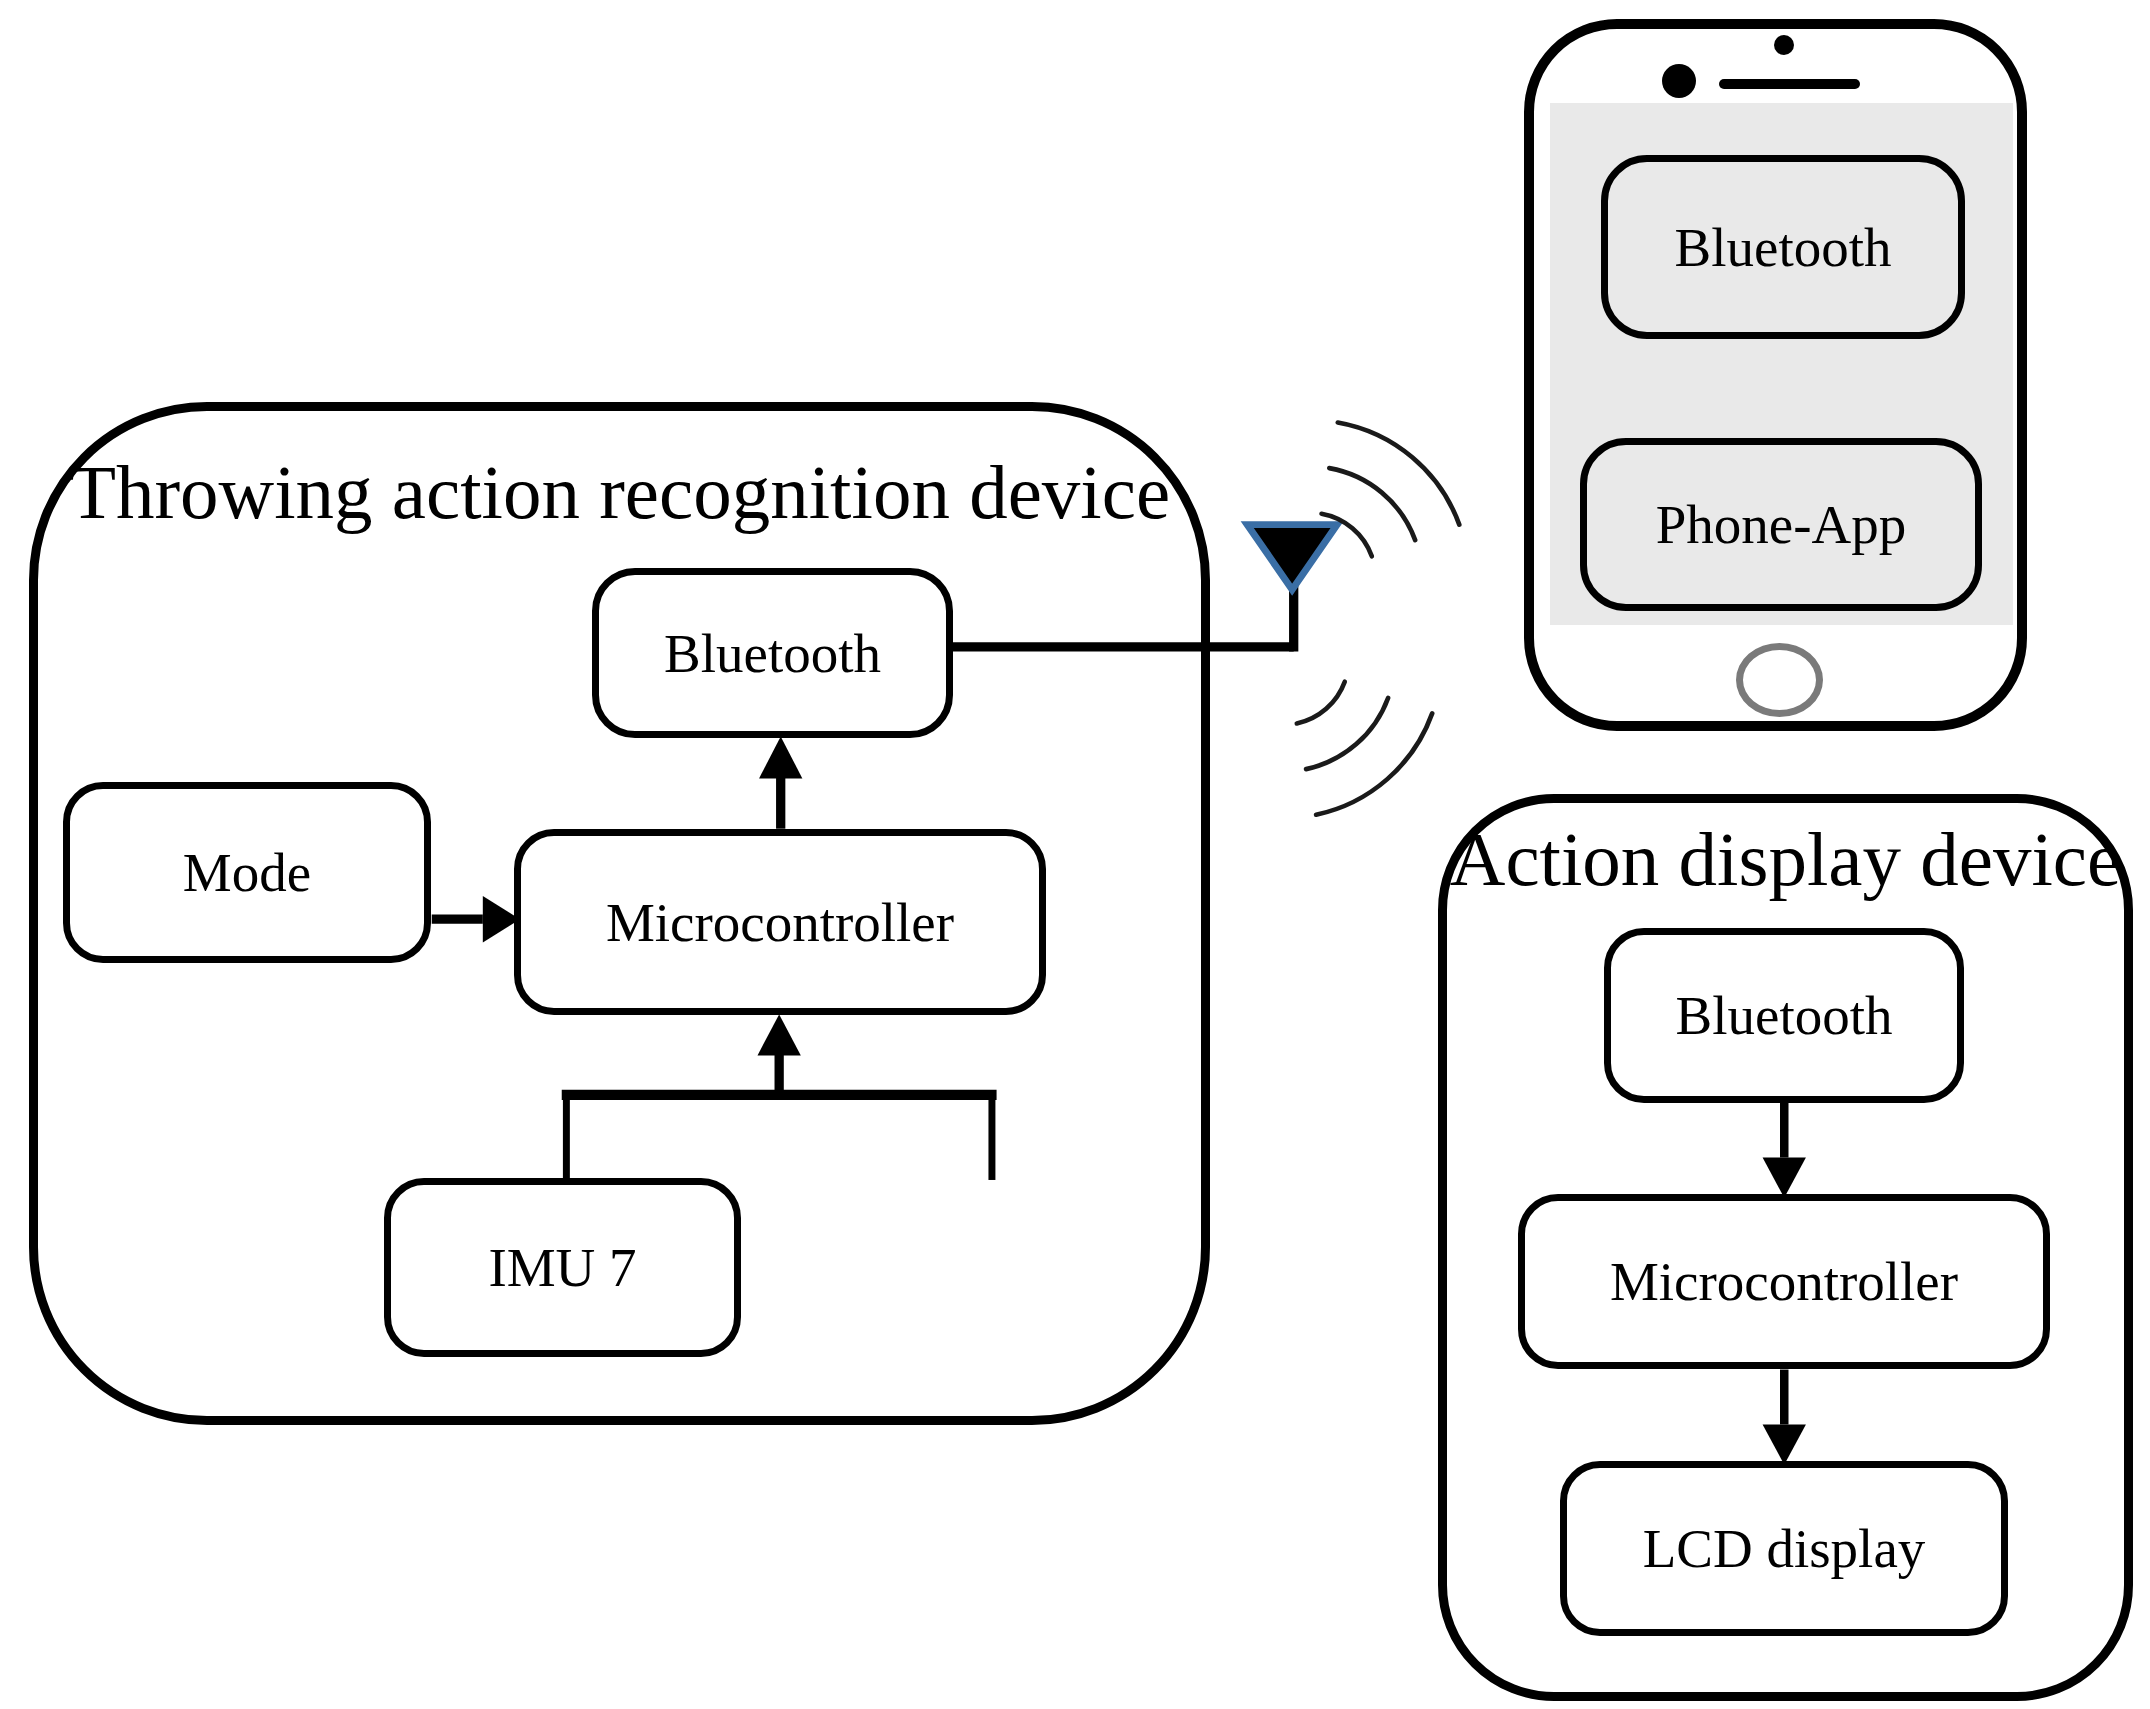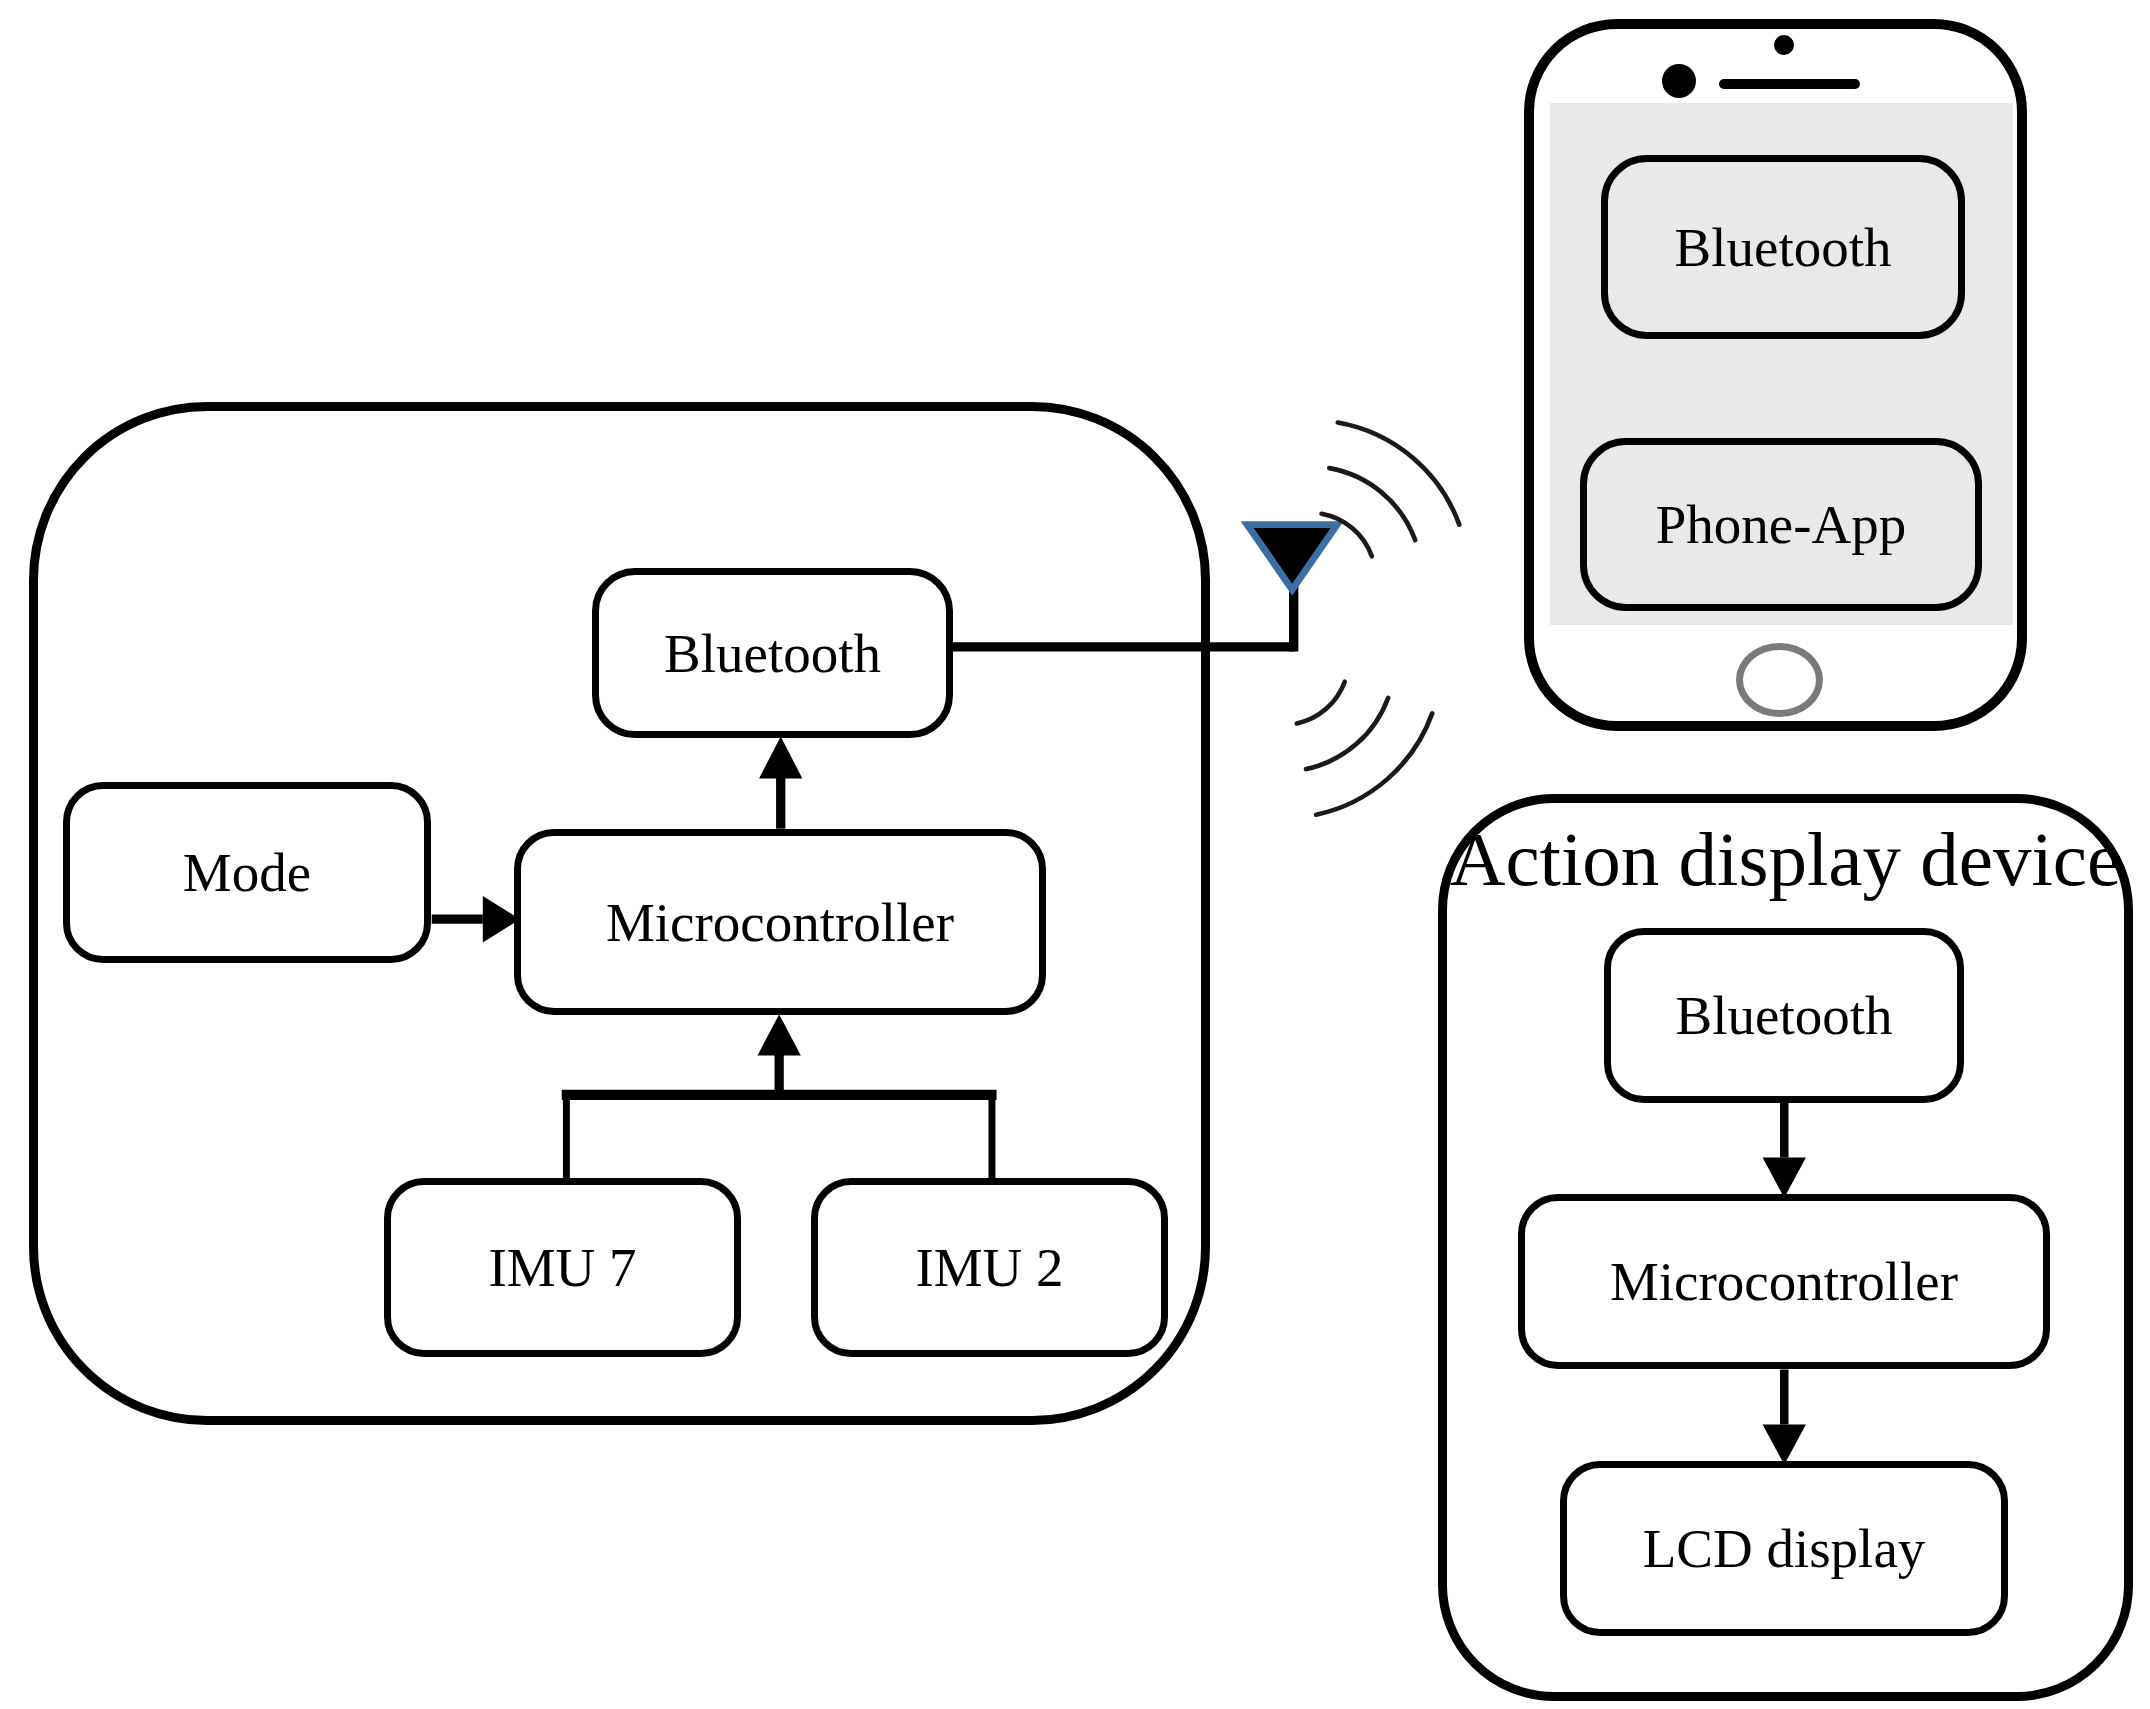--- a/index.html
+++ b/index.html
@@ -118,35 +118,33 @@
       <polygon points="2278,1496 2334,1496 2306,1548" fill="#000"></polygon>
     </g>
 
     <g>
       <line x1="2306" y1="1770" x2="2306" y2="1841" stroke="#000" stroke-width="11"></line>
       <polygon points="2278,1841 2334,1841 2306,1893" fill="#000"></polygon>
     </g>
   </svg>
 
   <div id="left-device" class="container-rect"></div>
+  <div id="left-device-title" class="container-title abs" style="left:29px;width:1181px;">Throwing action recognition device</div>
 
   <div id="bt-left" class="node">
     <span>Bluetooth</span>
   </div>
   <div id="mode" class="node">
     <span>Mode</span>
   </div>
   <div id="micro-left" class="node">
     <span>Microcontroller</span>
   </div>
   <div id="imu1" class="node">
     <span>IMU 7</span>
-  </div>
-  <div id="imu2" class="node">
-    <span>IMU 2</span>
   </div>
 
   <div id="phone-body" class="abs"></div>
   <div id="phone-screen" class="abs"></div>
   <div id="camera-dot" class="abs"></div>
   <div id="front-dot" class="abs"></div>
   <div id="speaker-line" class="abs"></div>
   <div id="home-button" class="abs"></div>
 
   <div id="bt-phone" class="node phone-node">

